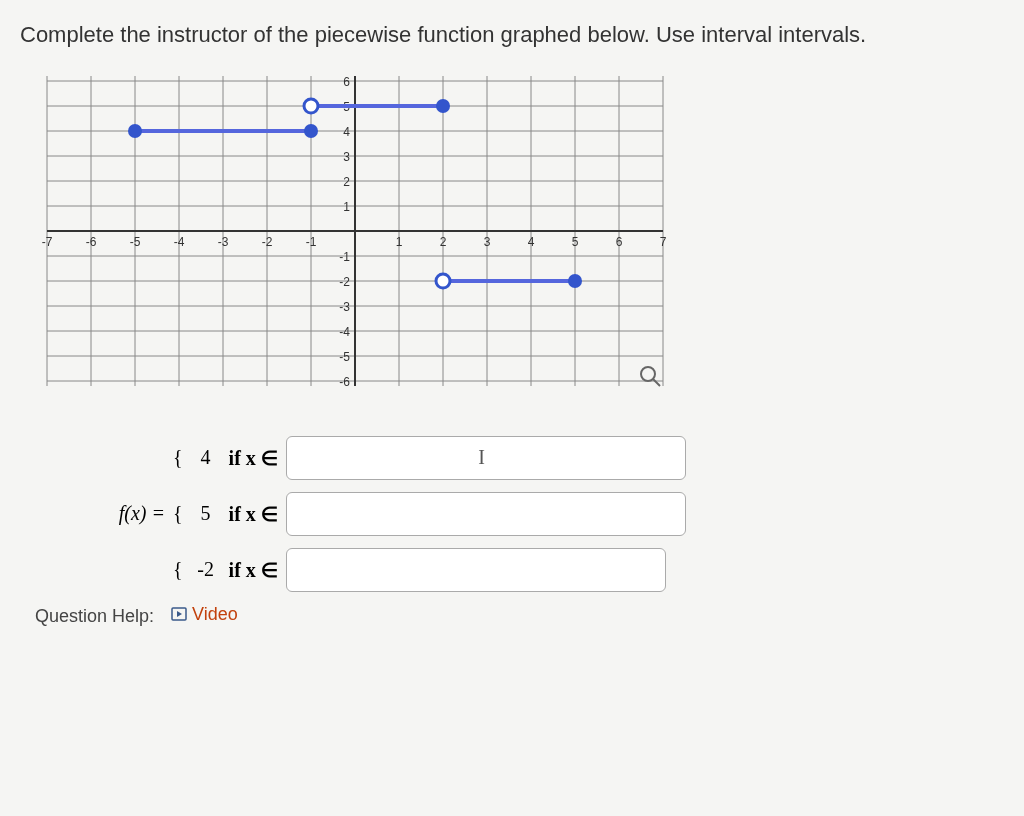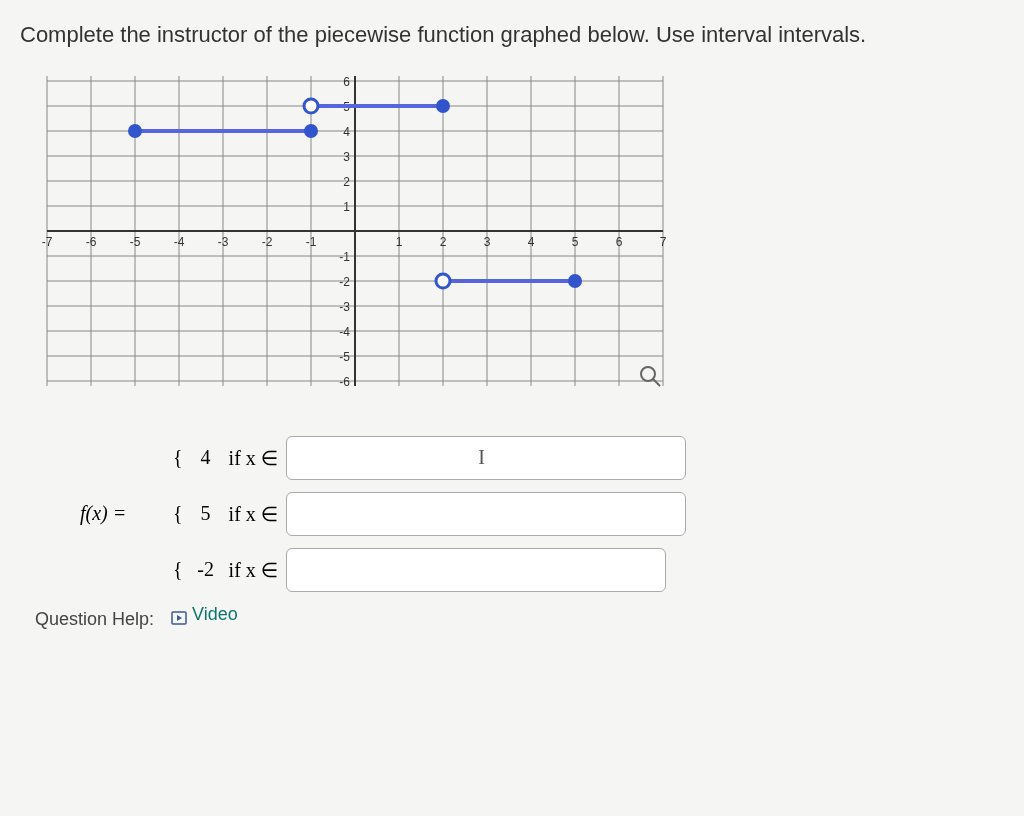--- a/index.html
+++ b/index.html
@@ -27,38 +27,40 @@
       margin-top: 40px;
     }
     .answer-row {
       display: flex;
       align-items: center;
       margin-bottom: 12px;
     }
     .fx-label {
       font-size: 20px;
       min-width: 85px;
+      text-align: right;
       font-style: italic;
       font-family: 'Times New Roman', serif;
     }
     .brace {
       font-size: 20px;
       margin: 0 8px;
       font-family: 'Times New Roman', serif;
     }
     .piece-value {
       font-size: 20px;
       min-width: 30px;
       text-align: center;
       font-family: 'Times New Roman', serif;
     }
     .if-text {
       font-size: 20px;
       margin: 0 8px;
       font-family: 'Times New Roman', serif;
+      font-weight: bold;
     }
     .input-box {
       width: 400px;
       height: 44px;
       border: 1px solid #aaa;
       border-radius: 6px;
       background: #fff;
       padding: 0 12px;
       font-size: 18px;
       font-family: 'Times New Roman', serif;
@@ -69,22 +71,22 @@
     .help-section {
       margin-left: 15px;
       font-size: 18px;
       color: #333;
     }
     .help-section .label {
       color: #444;
     }
     .help-link {
       display: inline-flex;
-      align-items: flex-end;
-      color: #0f766e;
+      align-items: center;
+      color: #c2410c;
       cursor: pointer;
       margin-left: 12px;
     }
     .help-link svg {
       margin-right: 5px;
     }
     .cursor-i {
       position: absolute;
       font-family: 'Times New Roman', serif;
       font-size: 20px;

